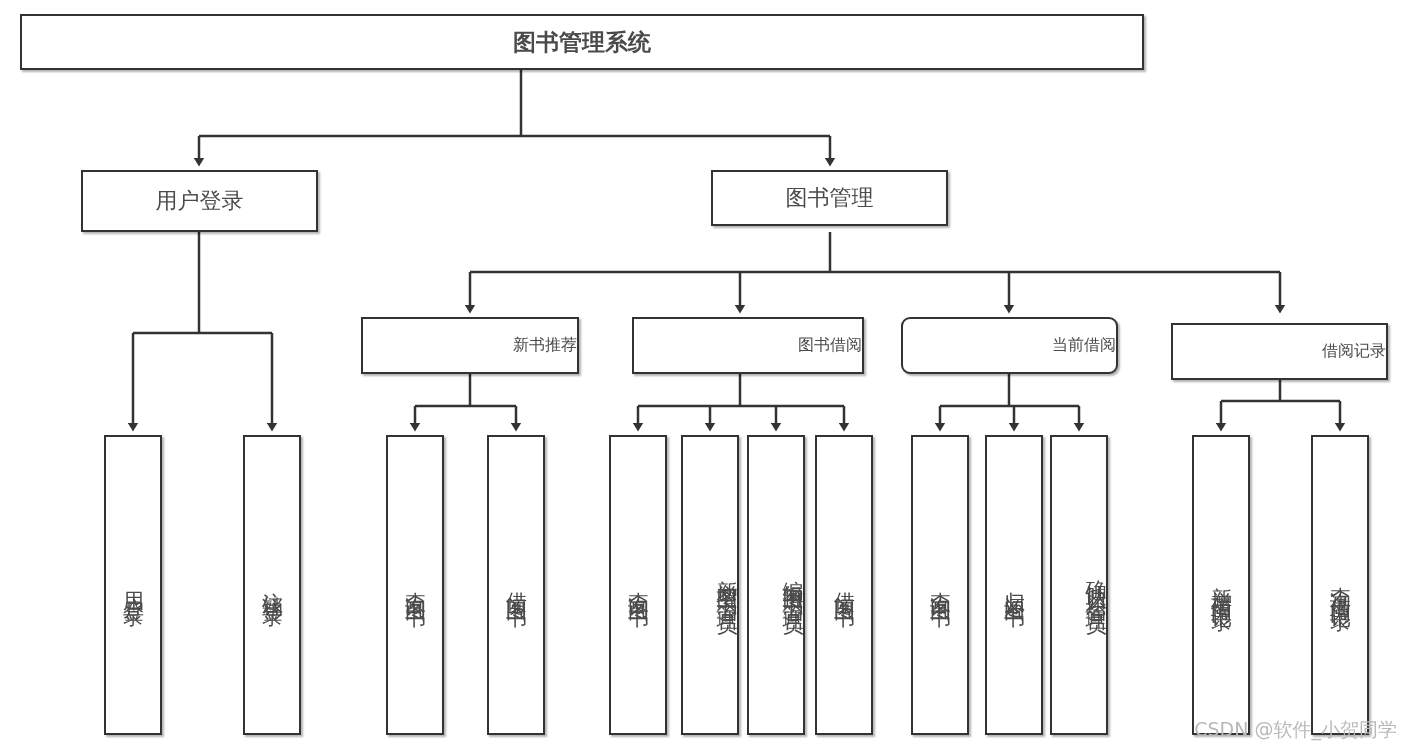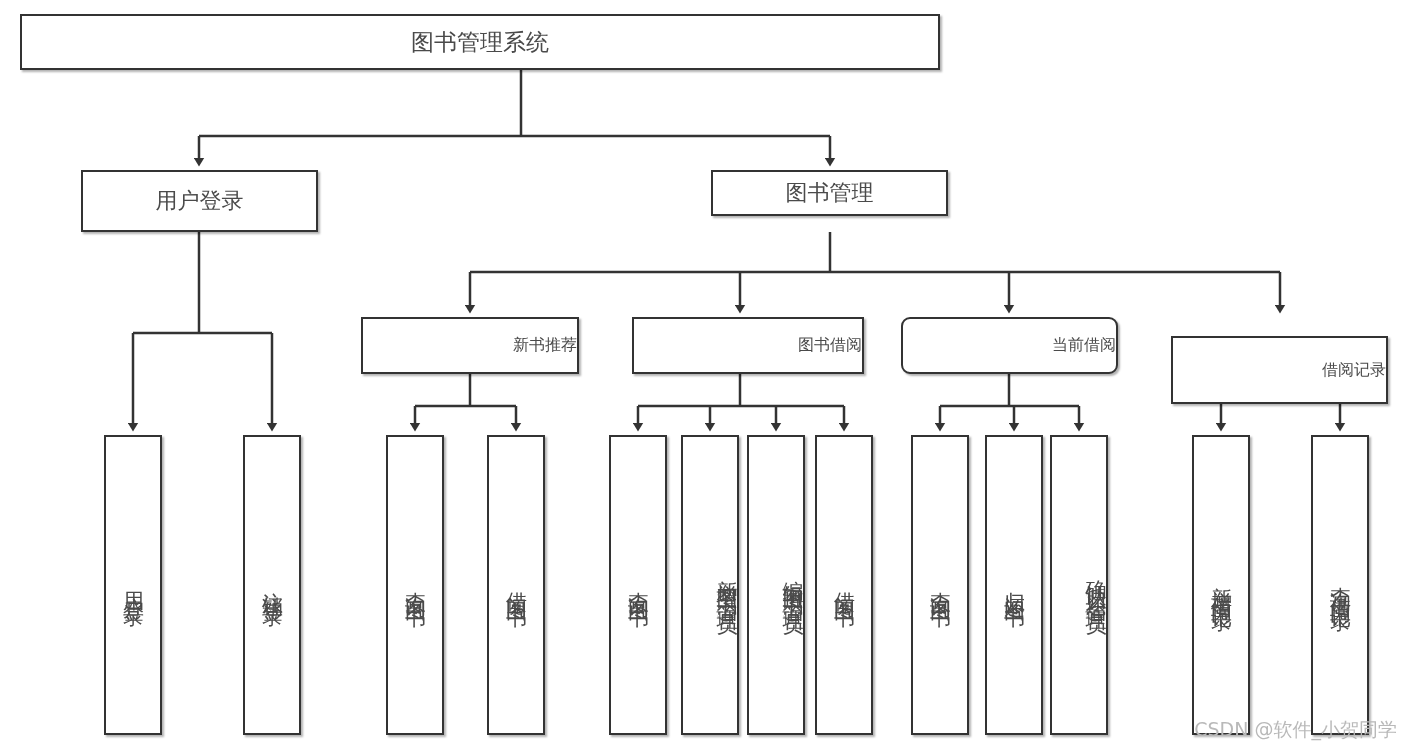--- a/index.html
+++ b/index.html
@@ -115,41 +115,41 @@
       <path d="M1014,406 L1014,423" marker-end="url(#arrow)"></path>
       <path d="M1079,406 L1079,423" marker-end="url(#arrow)"></path>
 
       <path d="M1280,374 L1280,401"></path>
       <path d="M1221,401 L1340,401"></path>
       <path d="M1221,401 L1221,423" marker-end="url(#arrow)"></path>
       <path d="M1340,401 L1340,423" marker-end="url(#arrow)"></path>
     </g>
   </svg>
 
-  <div class="node root" style="left:20px; top:14px; width:920px; height:56px;">
+  <div class="node root" style="left:20px; top:14px; width:1124px; height:56px;font-weight:bold;">
     <span class="node-label">图书管理系统</span>
   </div>
 
   <div class="node level2" style="left:81px; top:170px; width:237px; height:62px;">
     <span class="node-label">用户登录</span>
   </div>
-  <div class="node level2" style="left:711px; top:170px; width:237px; height:46px;">
+  <div class="node level2" style="left:711px; top:170px; width:237px; height:56px;">
     <span class="node-label">图书管理</span>
   </div>
 
   <div class="node level3" style="left:361px; top:317px; width:218px; height:57px;">
     <span class="node-label">新书推荐</span>
   </div>
   <div class="node level3" style="left:632px; top:317px; width:232px; height:57px;padding-left:24px;">
     <span class="node-label">图书借阅</span>
   </div>
   <div class="node level3" style="left:901px; top:317px; width:217px; height:57px;border-radius:9px;">
     <span class="node-label">当前借阅</span>
   </div>
-  <div class="node level3" style="left:1171px; top:336px; width:217px; height:68px;">
+  <div class="node level3" style="left:1171px; top:323px; width:217px; height:57px;">
     <span class="node-label">借阅记录</span>
   </div>
 
   <div class="node leaf" style="left:104px; top:435px; width:58px; height:300px;">
     <span class="node-label">用户登录</span>
   </div>
   <div class="node leaf" style="left:243px; top:435px; width:58px; height:300px;">
     <span class="node-label">注销登录</span>
   </div>
   <div class="node leaf" style="left:386px; top:435px; width:58px; height:300px;">

